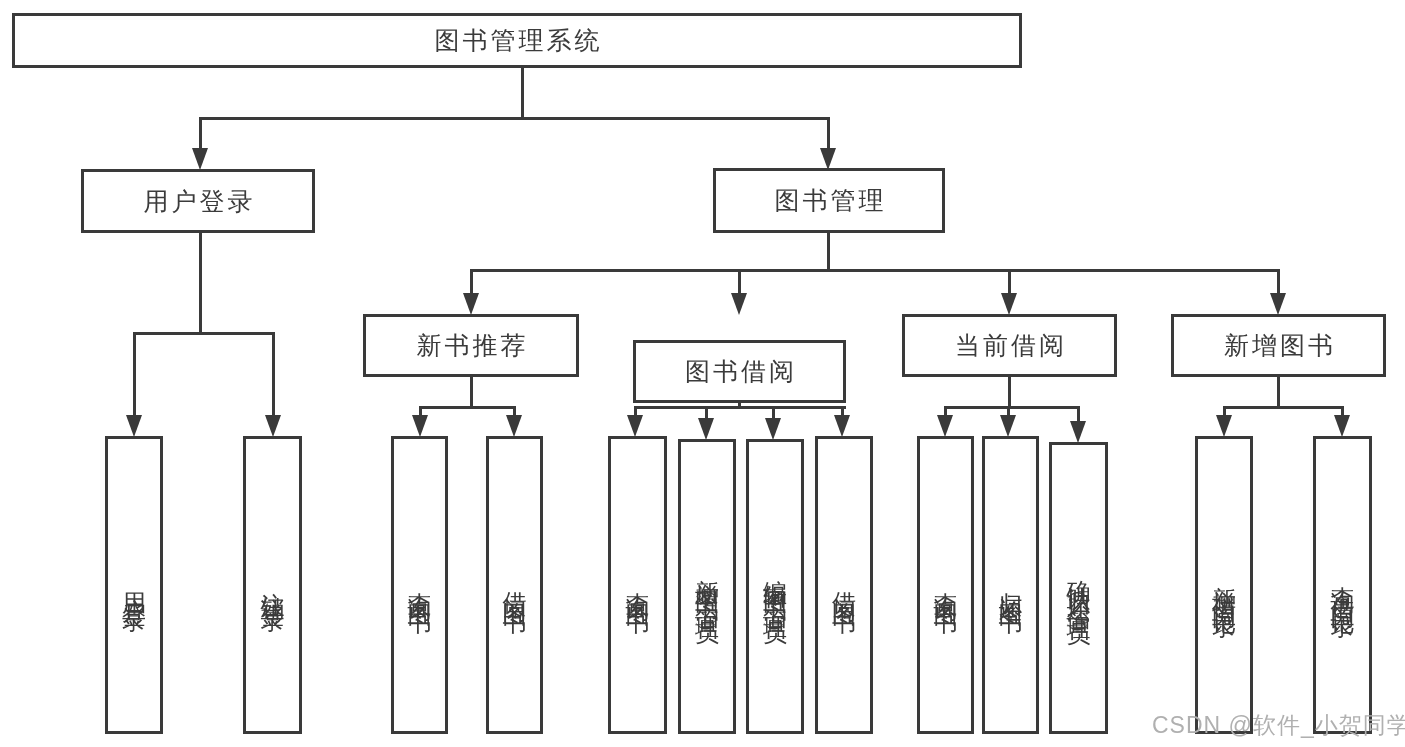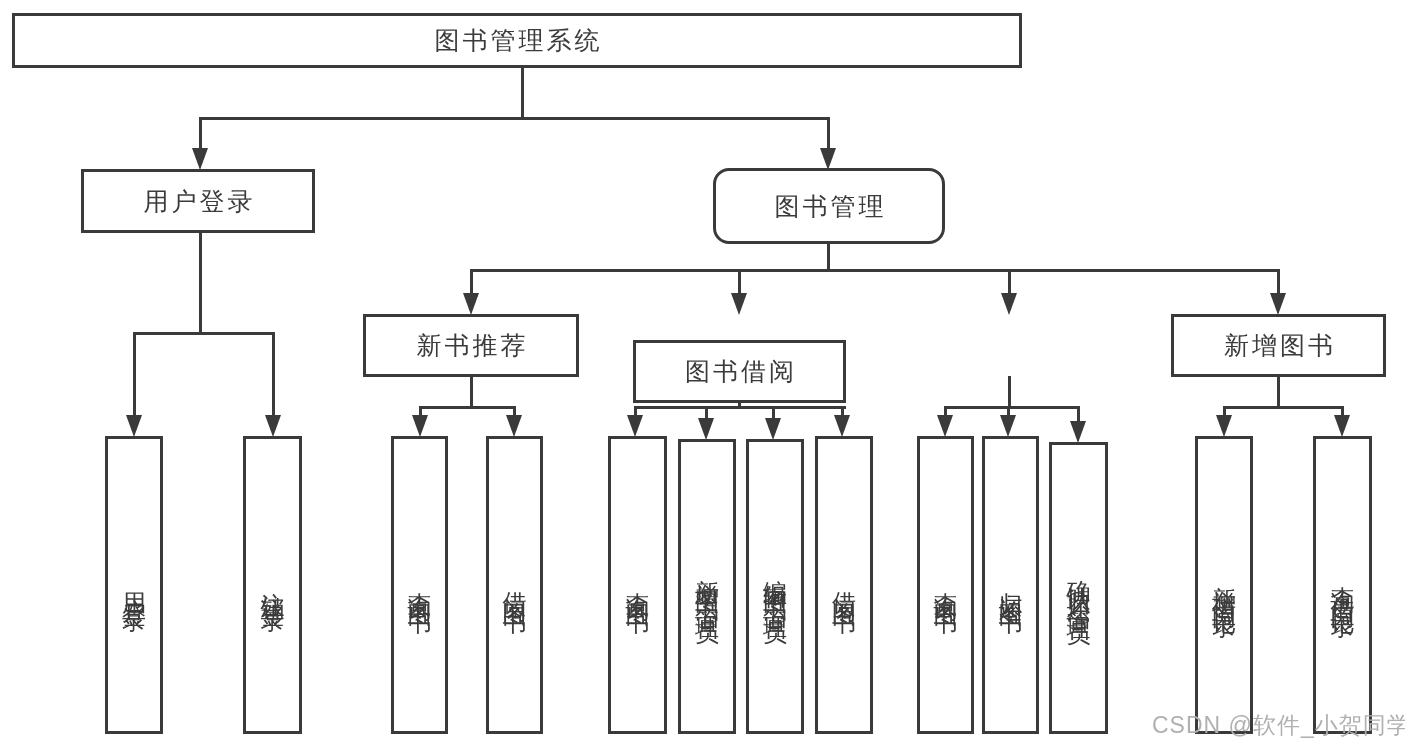--- a/index.html
+++ b/index.html
@@ -113,24 +113,25 @@
       <polygon points="1070,421 1086,421 1078,443" fill="#3a3a3a"></polygon>
       <line x1="1224" y1="407" x2="1224" y2="419" stroke="#3a3a3a" stroke-width="3" stroke-linecap="square" shape-rendering="crispEdges"></line>
       <polygon points="1216,415 1232,415 1224,437" fill="#3a3a3a"></polygon>
       <line x1="1342" y1="407" x2="1342" y2="419" stroke="#3a3a3a" stroke-width="3" stroke-linecap="square" shape-rendering="crispEdges"></line>
       <polygon points="1334,415 1350,415 1342,437" fill="#3a3a3a"></polygon>
     </svg>
 
   <div class="hnode" style="left:12px; top:13px; width:1010px; height:55px;">图书管理系统</div>
 
   <div class="hnode" style="left:81px; top:169px; width:234px; height:64px;">用户登录</div>
-  <div class="hnode" style="left:713px; top:168px; width:232px; height:76px;border-radius:16px;">图书管理</div>
+  <div class="hnode" style="left:713px; top:168px; width:232px; height:65px;">图书管理</div>
 
   <div class="hnode" style="left:363px; top:314px; width:216px; height:63px;text-align:center;">新书推荐</div>
   <div class="hnode" style="left:633px; top:314px; width:213px; height:63px;margin-top:26px;">图书借阅</div>
+  <div class="hnode" style="left:902px; top:314px; width:215px; height:63px;">当前借阅</div>
   <div class="hnode" style="left:1171px; top:314px; width:215px; height:63px;">新增图书</div>
 
   <div class="vnode" style="left:105px; top:436px; width:58px; height:298px;">用户登录</div>
   <div class="vnode" style="left:243px; top:436px; width:59px; height:298px;">注销登录</div>
 
   <div class="vnode" style="left:391px; top:436px; width:57px; height:298px;">查询图书</div>
   <div class="vnode" style="left:486px; top:436px; width:57px; height:298px;">借阅图书</div>
 
   <div class="vnode" style="left:608px; top:436px; width:59px; height:298px;">查询图书</div>
   <div class="vnode" style="left:678px; top:439px; width:58px; height:295px;">新增图书（管理员）</div>

